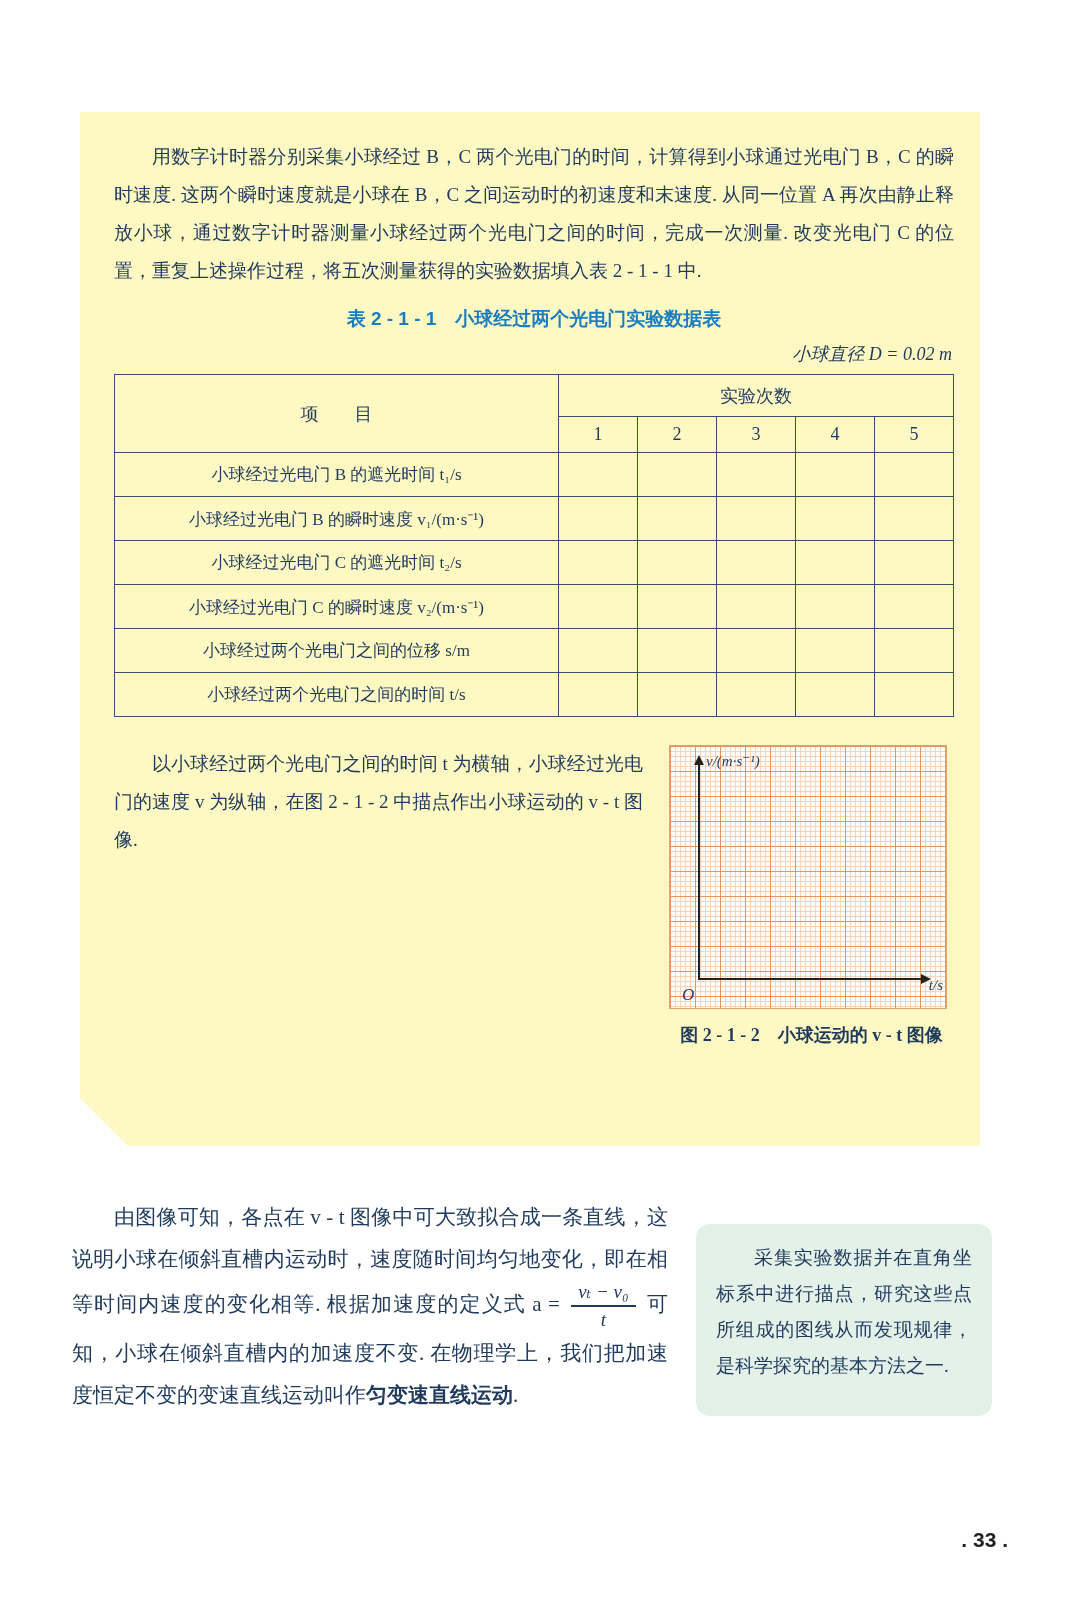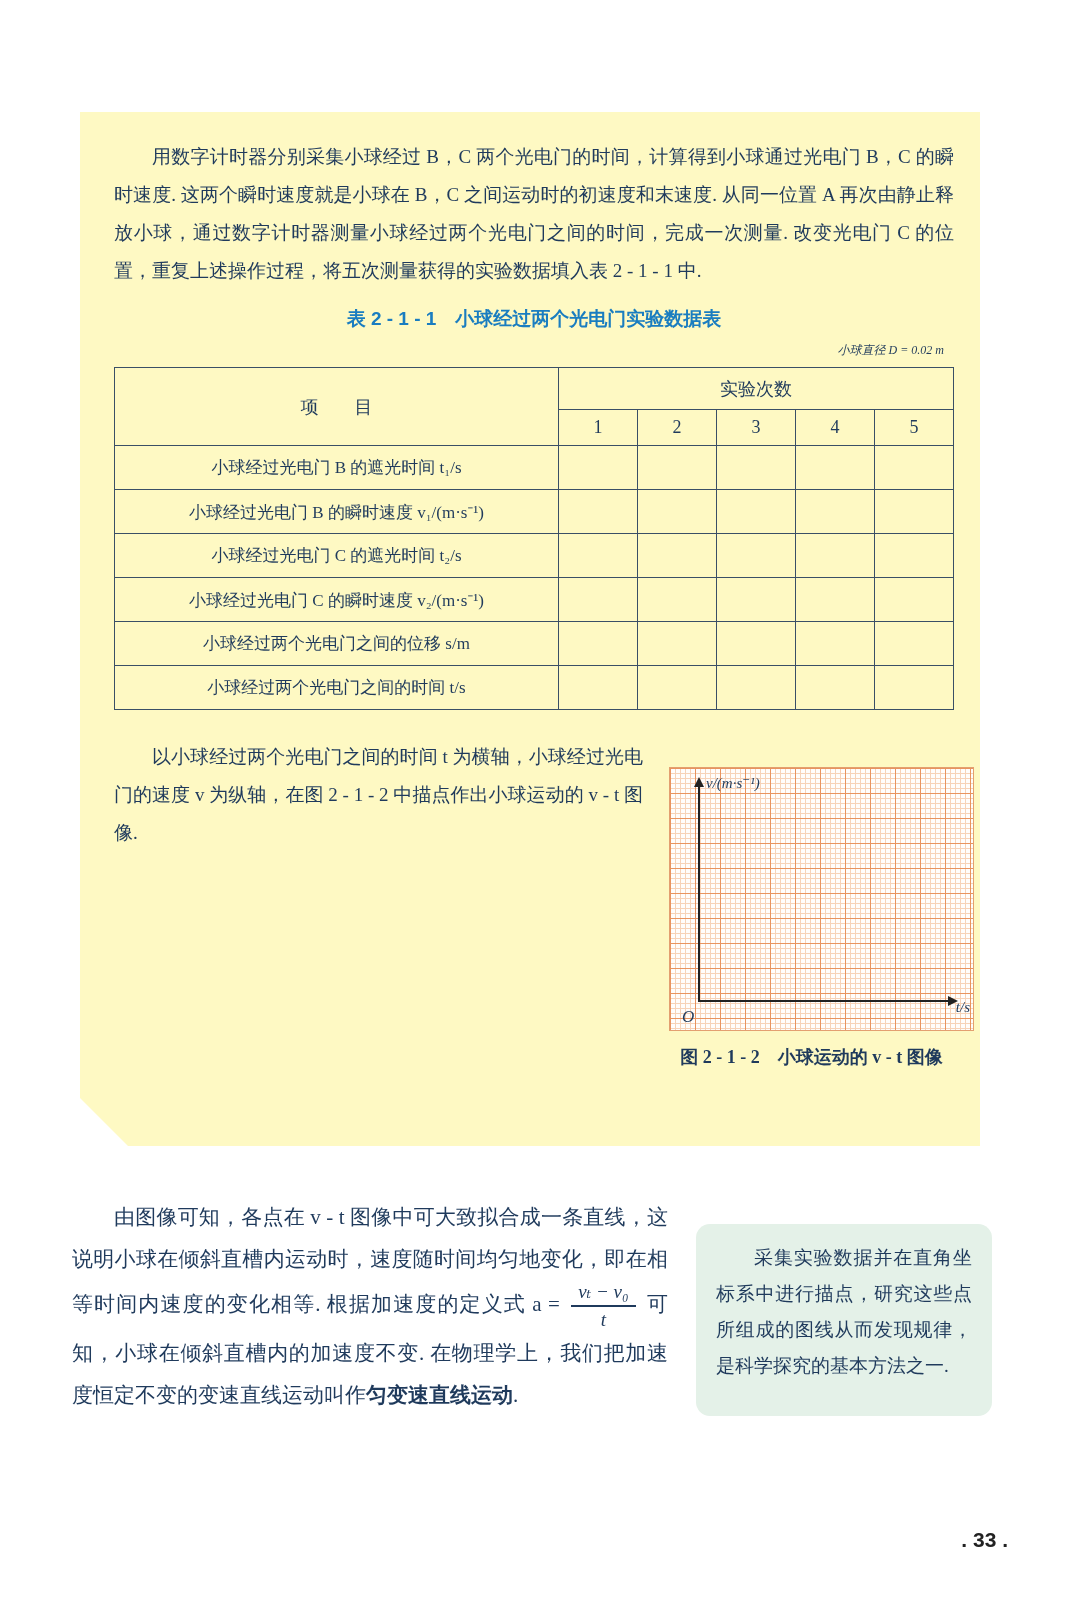--- a/index.html
+++ b/index.html
@@ -22,22 +22,22 @@
     font-size: 19px; line-height: 38px;
     text-indent: 2em; text-align: justify;
     color: #1f3a5c;
   }
   .table-title {
     margin-top: 16px; text-align: center;
     color: #1a7dc0; font-weight: bold; font-size: 19px;
     font-family: "Liberation Sans", sans-serif;
   }
   .table-note {
-    margin: 10px 10px 8px 0; text-align: right;
-    font-size: 12px; font-style: italic;
+    margin: 10px 2px 8px 0; text-align: right;
+    font-size: 18px; font-style: italic;
   }
 
   
   table.data {
     width: 840px; border-collapse: collapse;
     font-size: 17px; color: #1f3a5c;
     background: transparent;
   }
   table.data th, table.data td {
     border: 1px solid #3a4f66;
@@ -50,30 +50,29 @@
   tr.hdr1 th { height: 42px; }
   tr.hdr2 th { height: 36px; }
   tr.data-row td { height: 44px; }
   td.row-label { padding: 4px 6px; font-family: Liberation Serif, serif; }
 
   
   .chart-row { display: flex; margin-top: 28px; }
   .chart-row .para2 { flex: 1 1 auto; padding-right: 26px; }
   .chart-wrap { width: 285px; flex: 0 0 285px; }
   .graph {
-    position: relative; width: 305px; height: 264px;
+    position: relative; width: 278px; height: 264px;
     border: 1px solid #e3a070;
     background-color: #fffdfb;
     background-image:
       linear-gradient(#e8945f 1px, transparent 1px),
       linear-gradient(90deg, #e8945f 1px, transparent 1px),
       linear-gradient(#f7d3b8 1px, transparent 1px),
       linear-gradient(90deg, #f7d3b8 1px, transparent 1px);
     background-size: 25px 25px, 25px 25px, 5px 5px, 5px 5px;
-    margin-top: 29px;
   }
   .axis-y { position: absolute; left: 28px; top: 18px; bottom: 28px; width: 2px; background: #222; }
   .axis-x { position: absolute; left: 28px; right: 24px; bottom: 28px; height: 2px; background: #222; }
   .arrow-up {
     position: absolute; left: 24px; top: 9px; width: 0; height: 0;
     border-left: 5px solid transparent; border-right: 5px solid transparent;
     border-bottom: 10px solid #222;
   }
   .arrow-right {
     position: absolute; right: 15px; bottom: 24px; width: 0; height: 0;

